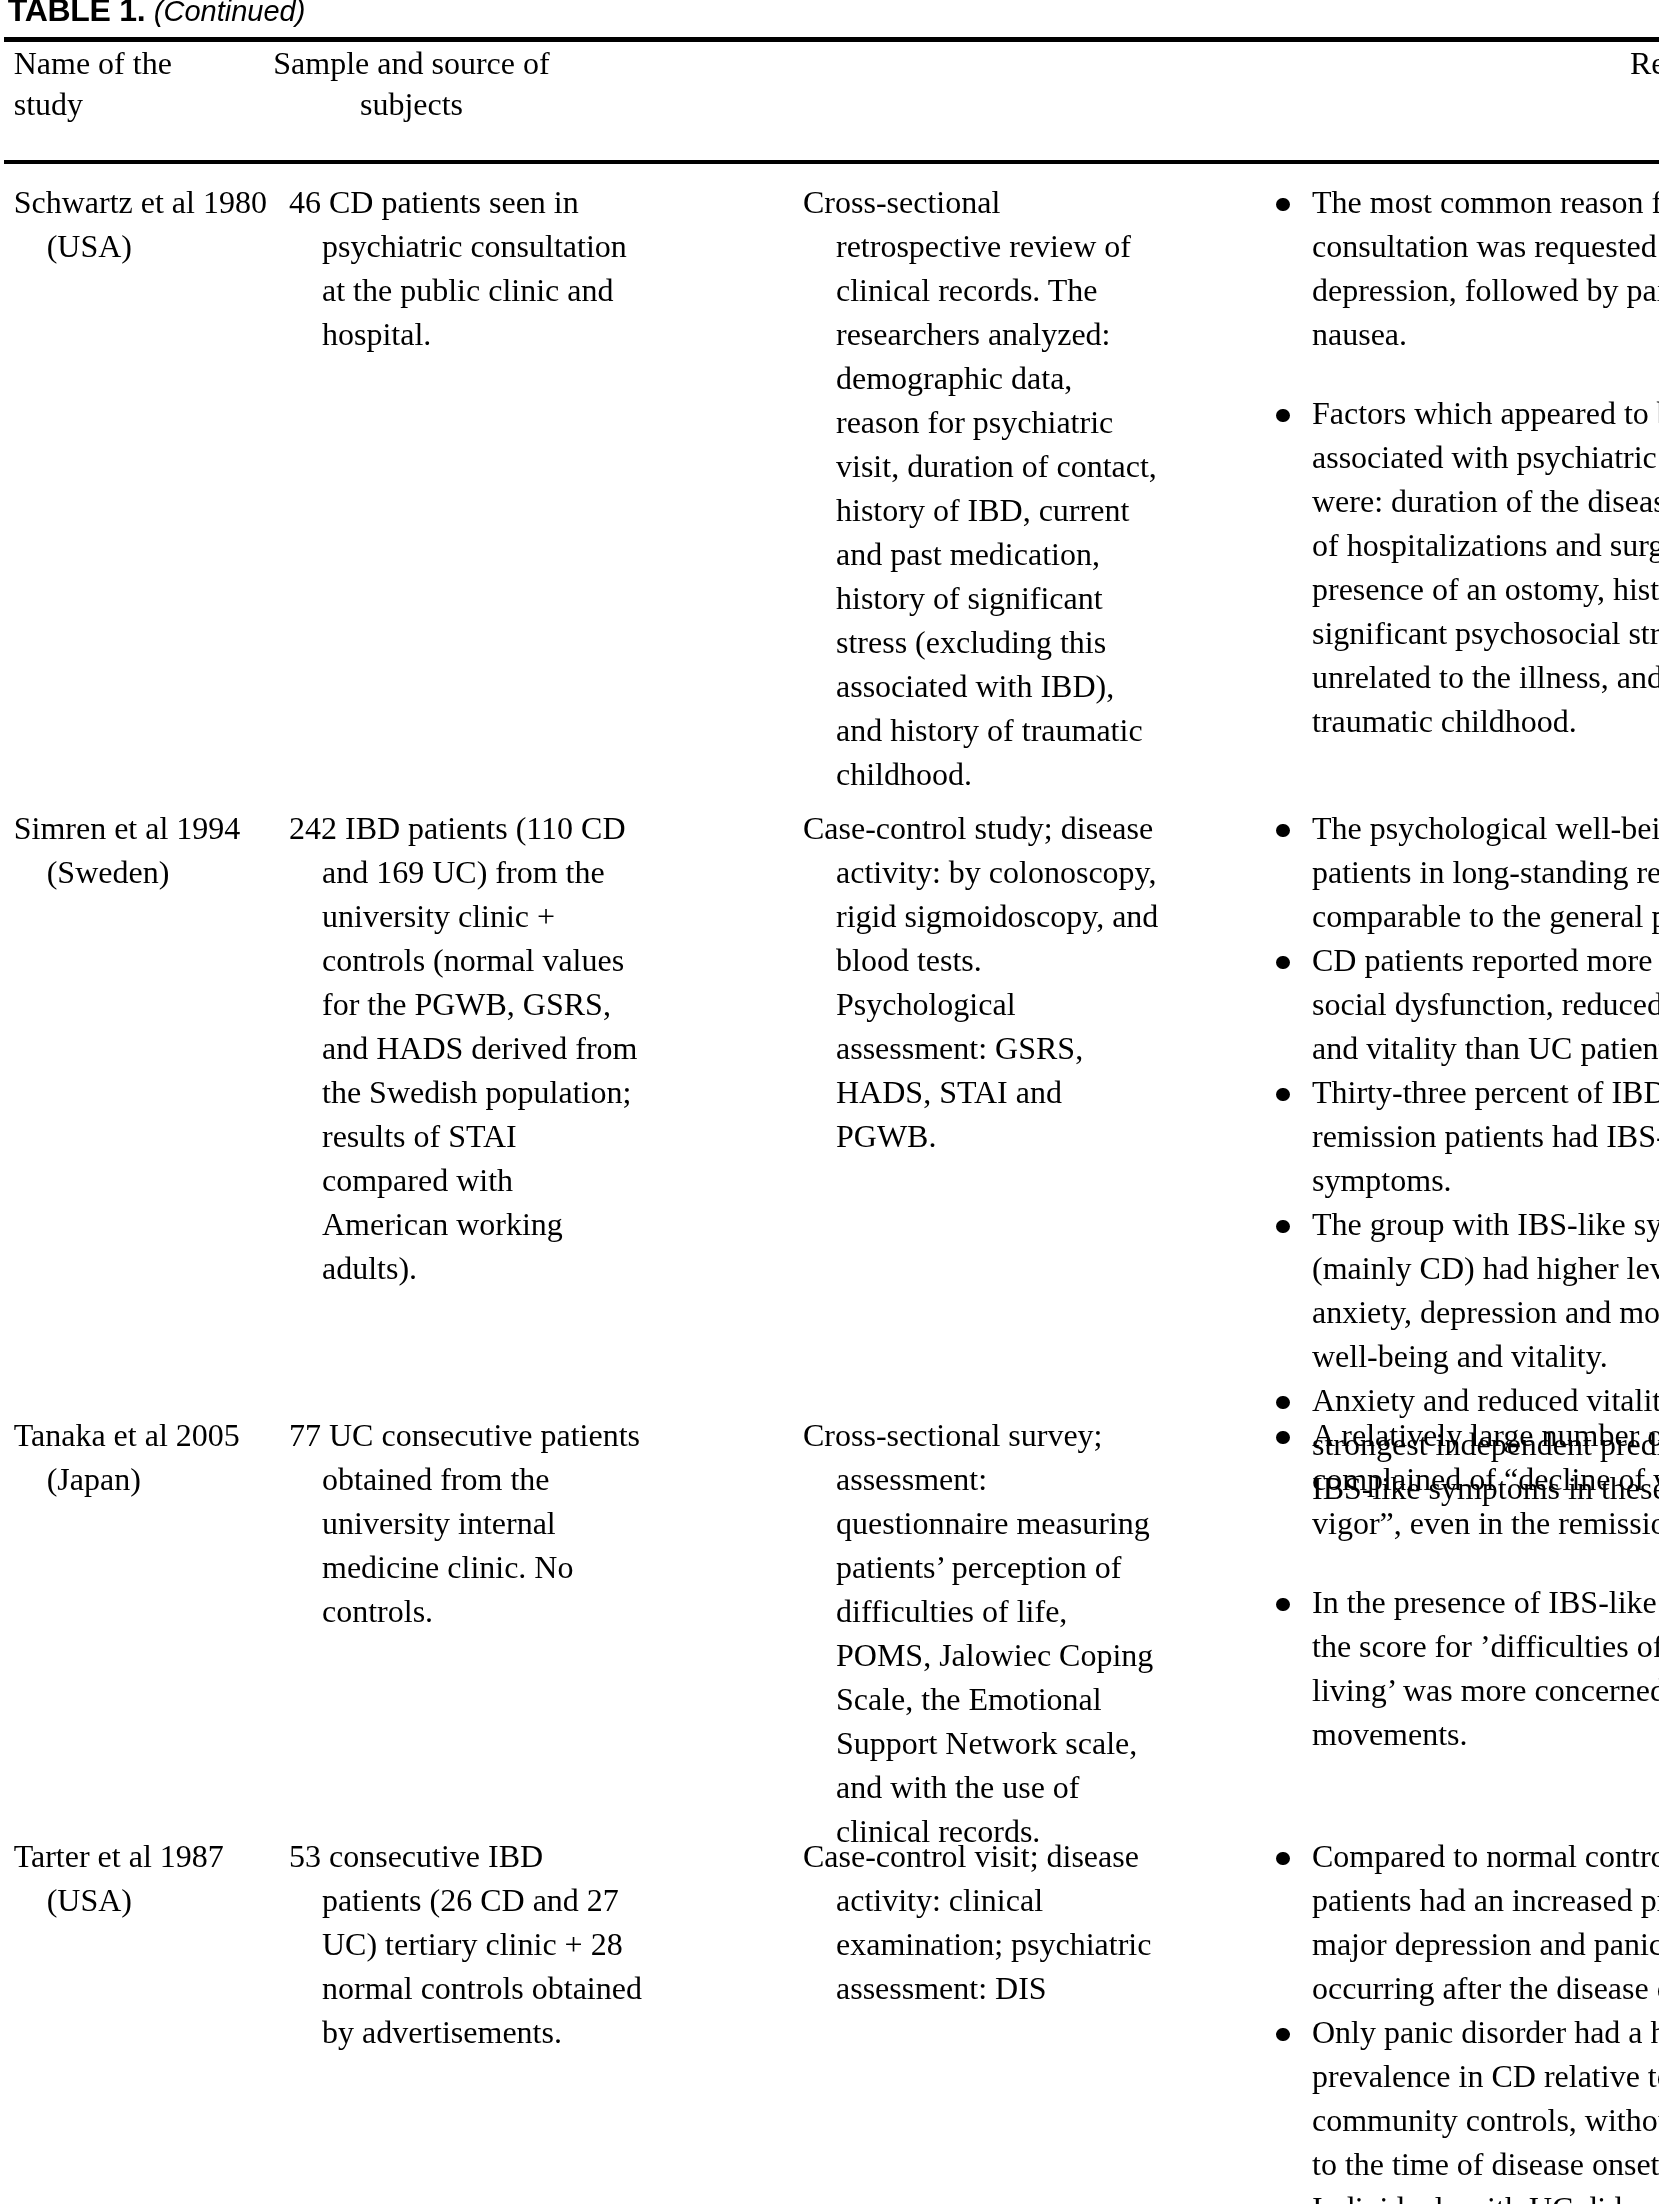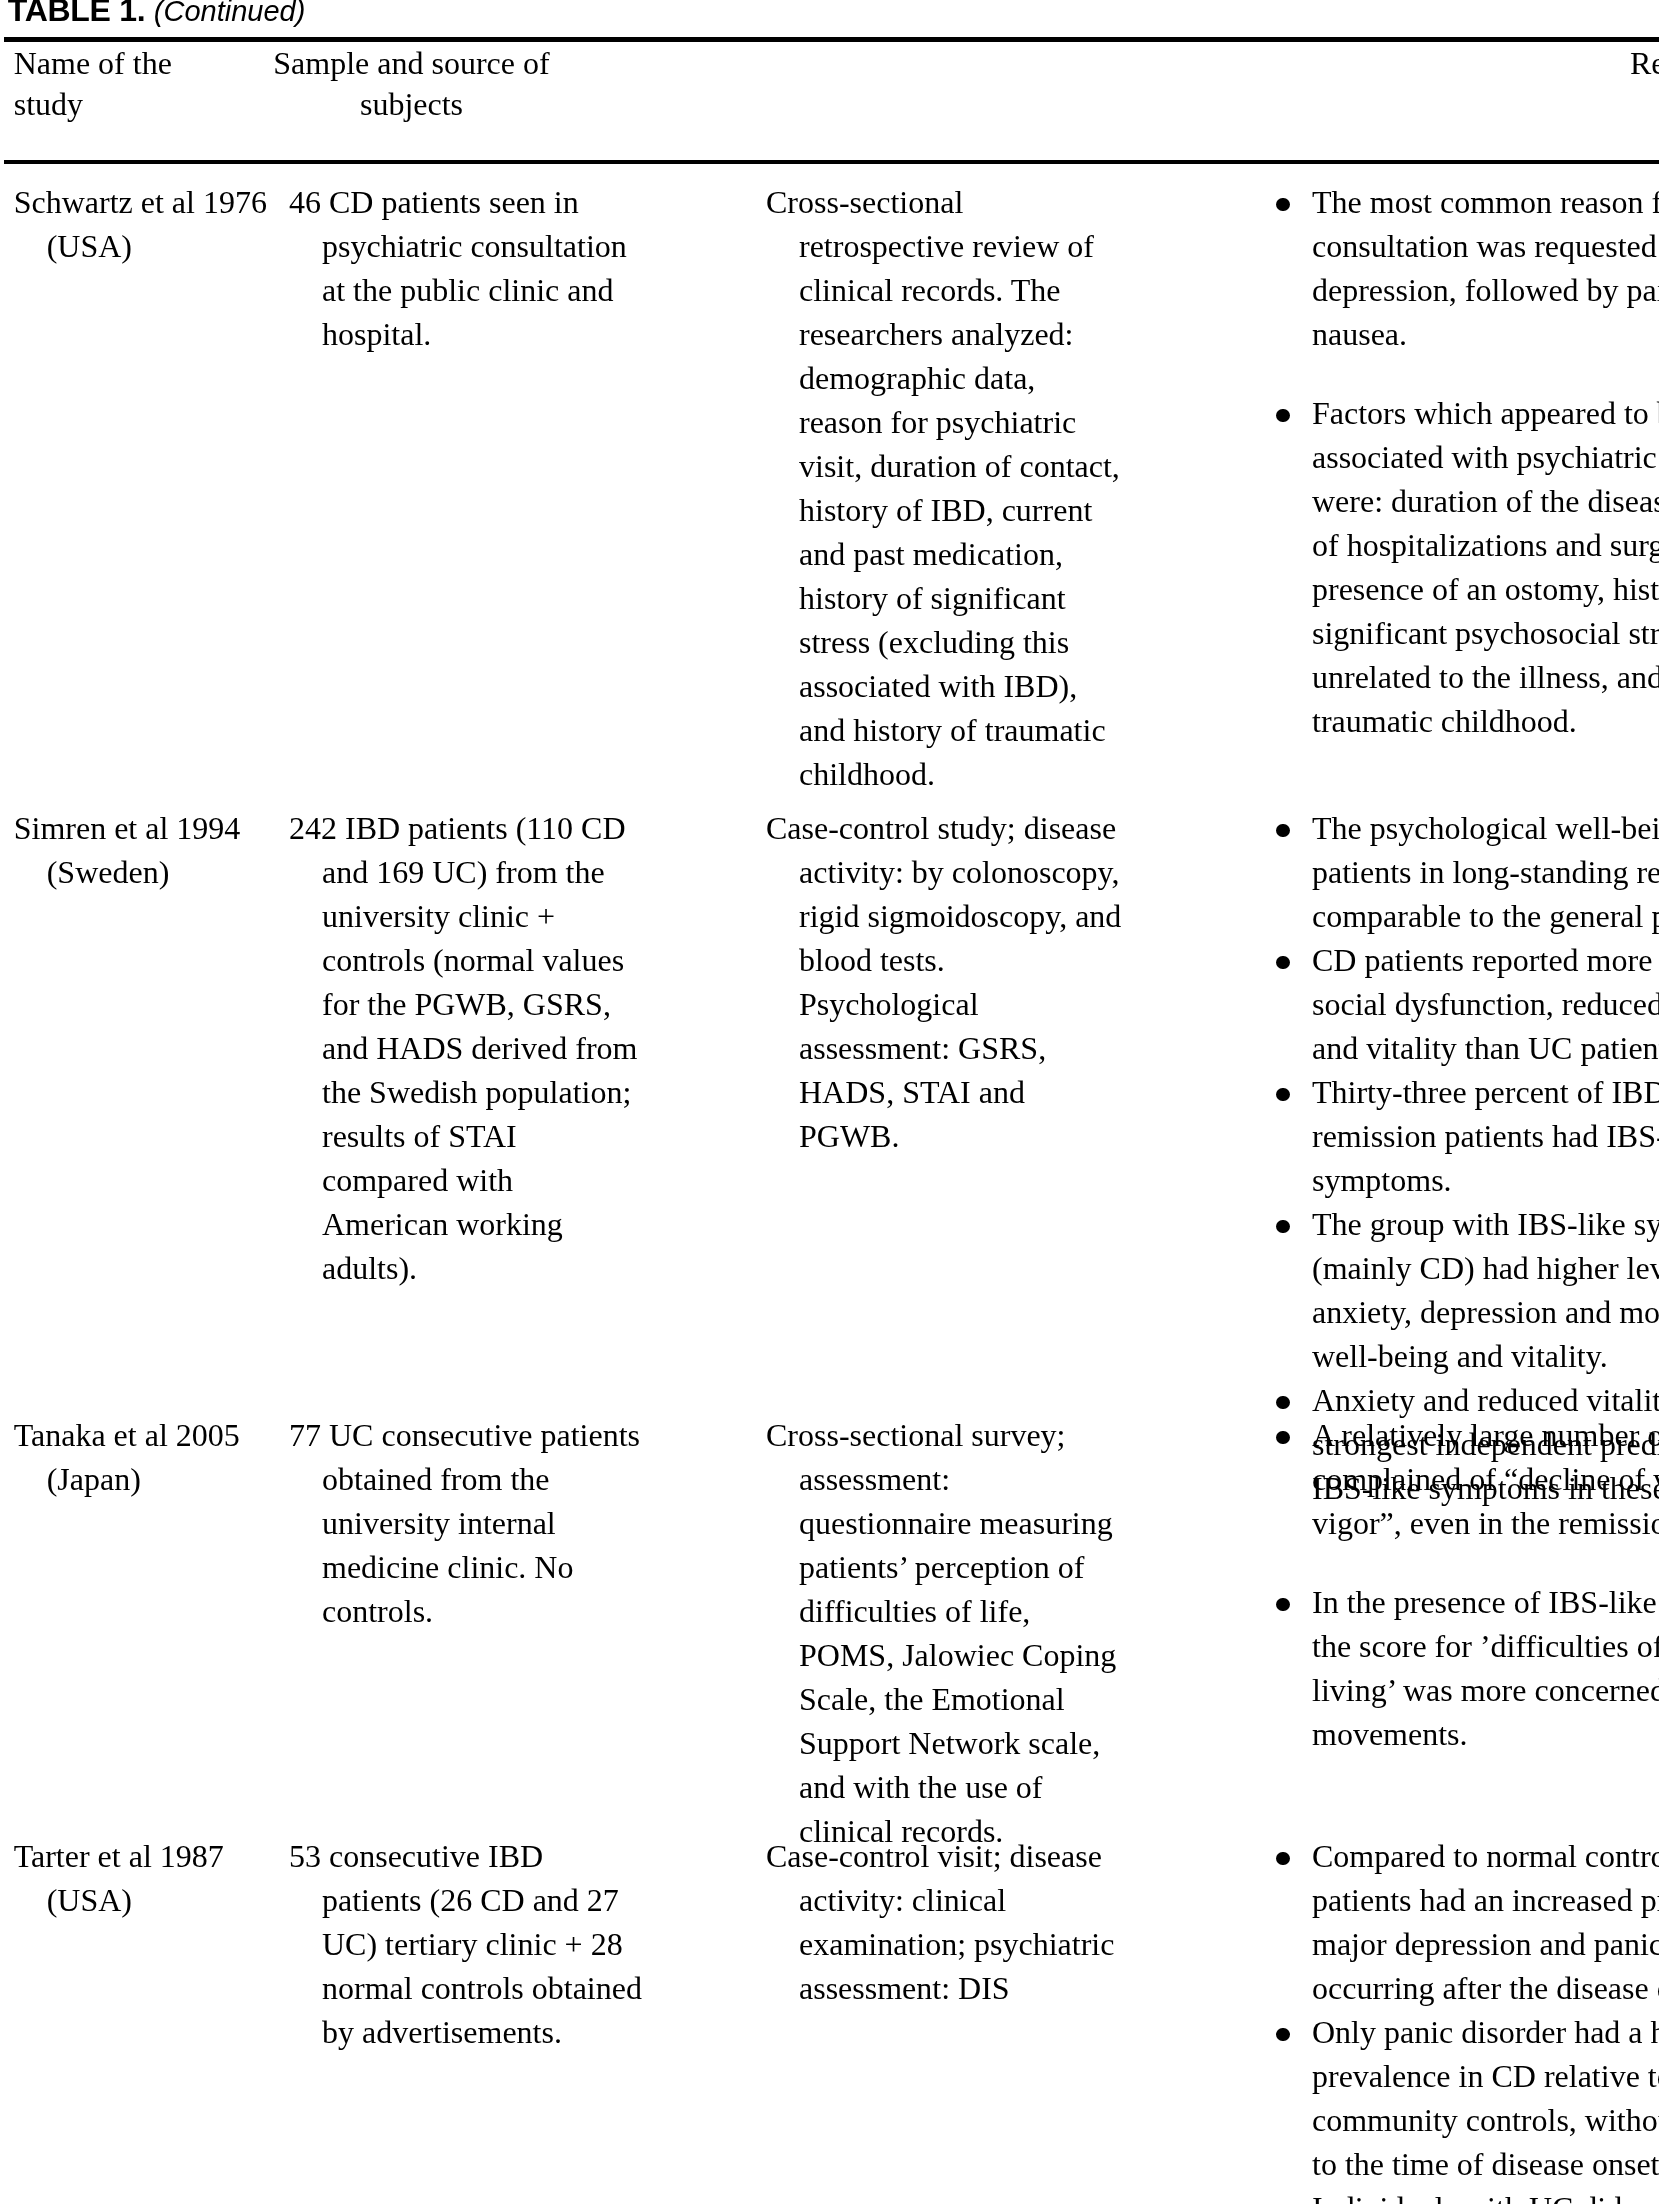--- a/index.html
+++ b/index.html
@@ -86,21 +86,21 @@
     font-size: 32px;
     line-height: 44px;
   }
   
   .hang {
     padding-left: 33px;
     text-indent: -33px;
   }
   .col-study   { left: 13.7px;  width: 227px; }
   .col-sample  { left: 241px; width: 323px; margin-left: 48px; }
-  .col-methods { left: 766px; width: 325px; }
+  .col-methods { left: 803px; width: 325px; }
   .col-results { left: 1272px; width: 549px; }
 
   
   .blist {
     margin: 0;
     padding: 0;
     list-style: none;
   }
   .blist li {
     position: relative;
@@ -152,21 +152,21 @@
     <div class="th th-study">
       <span>Name of the</span>
       <span class="l2">study</span>
     </div>
     <div class="th th-results">
       <span>Results</span>
     </div>
   </div>
 
   <div class="trow row-1">
-    <div class="cell col-study hang">Schwartz et al 1976 (USA)</div>
+    <div class="cell col-study hang">Schwartz et al 1980 (USA)</div>
     <div class="cell col-sample hang">46 CD patients seen in psychiatric consultation at the public clinic and hospital.</div>
     <div class="cell col-methods hang">Cross-sectional retrospective review of clinical records. The researchers analyzed: demographic data, reason for psychiatric visit, duration of contact, history of IBD, current and past medication, history of significant stress (excluding this associated with IBD), and history of traumatic childhood.</div>
     <div class="cell col-results">
       <ul class="blist spaced">
         <li><span class="bullet"></span><span>The most common reason for consultation was requested for depression, followed by pain and nausea.</span></li>
         <li><span class="bullet"></span><span>Factors which appeared to be associated with psychiatric morbidity were: duration of the disease, number of hospitalizations and surgeries, the presence of an ostomy, history of significant psychosocial stress unrelated to the illness, and a history of traumatic childhood.</span></li>
       </ul>
     </div>
   </div>
 

